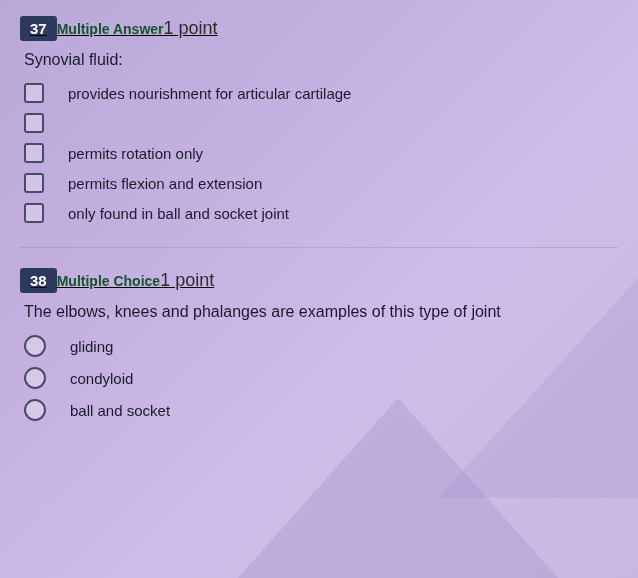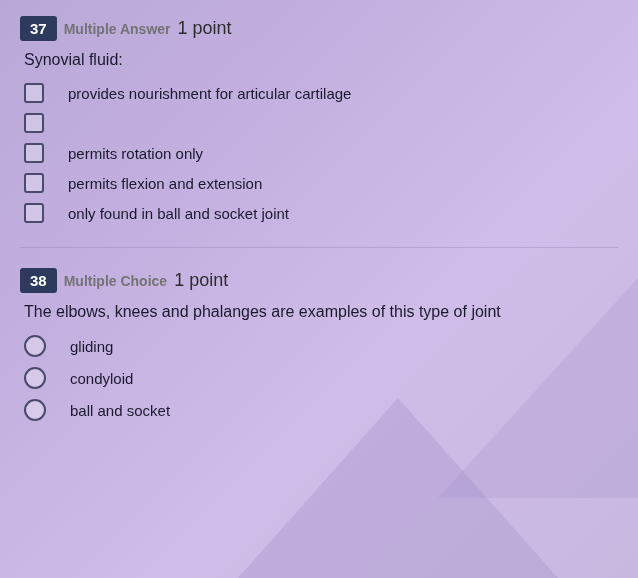--- a/index.html
+++ b/index.html
@@ -46,39 +46,40 @@
       padding: 16px 20px;
     }
 
     .question-block {
       margin-bottom: 24px;
     }
 
     .question-header {
       display: flex;
       align-items: center;
-      gap: 7px;
+      gap: 0;
       margin-bottom: 10px;
+      text-decoration: underline;
     }
 
     .question-number {
       background: #2d3a5e;
       color: white;
       font-weight: bold;
       font-size: 15px;
       padding: 4px 10px;
       border-radius: 3px;
       min-width: 36px;
       text-align: center;
     }
 
     .question-type {
       font-size: 14px;
       font-weight: bold;
-      color: #737373;
+      color: #14532d;
     }
 
     .question-points {
       font-size: 18px;
       color: #2d2d2d;
     }
 
     .question-text {
       font-size: 16px;
       font-weight: normal;

